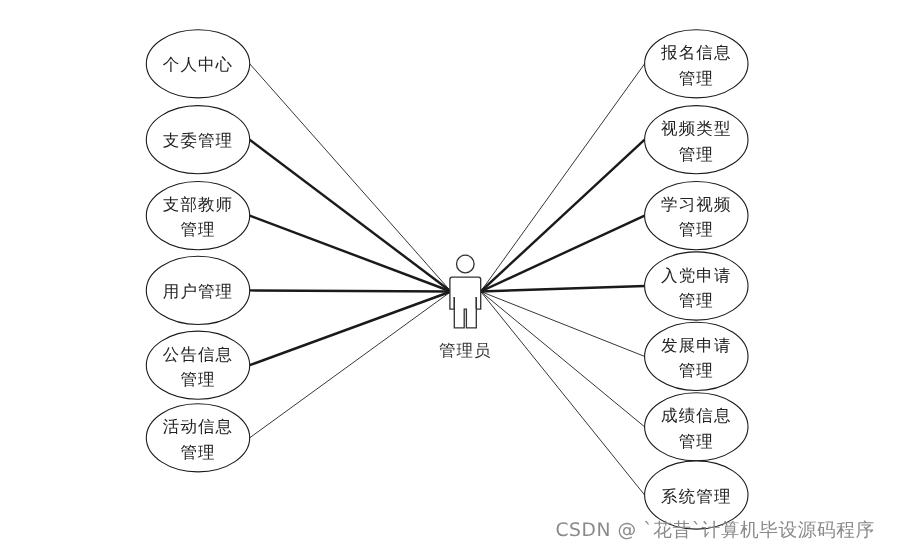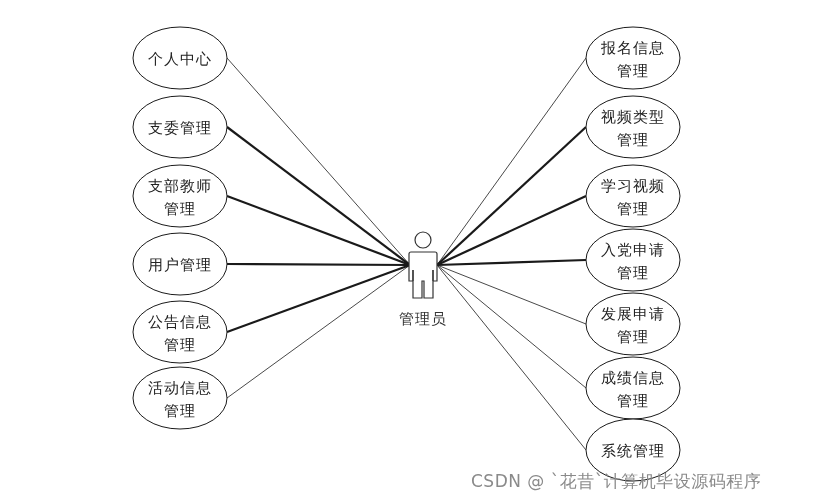--- a/index.html
+++ b/index.html
@@ -1,20 +1,20 @@
 <!DOCTYPE html>
 <html><head>
 <meta charset="utf-8">
 <style>
   html, body { margin: 0; padding: 0; background: #ffffff; }
   body { width: 835px; height: 501px; position: relative; overflow: hidden; font-family: "DejaVu Sans", sans-serif; }
   #diagram { position: absolute; left: 0; top: 0; width: 835px; height: 501px; }
   .uc-text { font-family: "DejaVu Sans", sans-serif; font-size: 15px; fill: #222; letter-spacing: 1px; }
   .actor-label { font-family: "DejaVu Sans", sans-serif; font-size: 15px; fill: #333; letter-spacing: 1px; }
-  .watermark { position: absolute; left: 471px; top: 470px; font-family: "DejaVu Sans", sans-serif; font-size: 17px; color: #8a8a8a; white-space: nowrap; letter-spacing: 0.5px; }
+  .watermark { position: absolute; left: 505px; top: 470px; font-family: "DejaVu Sans", sans-serif; font-size: 17px; color: #8a8a8a; white-space: nowrap; letter-spacing: 0.5px; }
 </style>
 </head>
 <body>
 
 <svg id="diagram" xmlns="http://www.w3.org/2000/svg" width="835" height="501" viewBox="0 0 835 501">
   <g id="lines">
       <line x1="227" y1="58" x2="410" y2="265" stroke="#1a1a1a" stroke-width="0.8"></line>
       <line x1="227" y1="127" x2="410" y2="265" stroke="#1a1a1a" stroke-width="2.2"></line>
       <line x1="227" y1="196" x2="410" y2="265" stroke="#1a1a1a" stroke-width="2.2"></line>
       <line x1="227" y1="264" x2="410" y2="265" stroke="#1a1a1a" stroke-width="2.2"></line>

